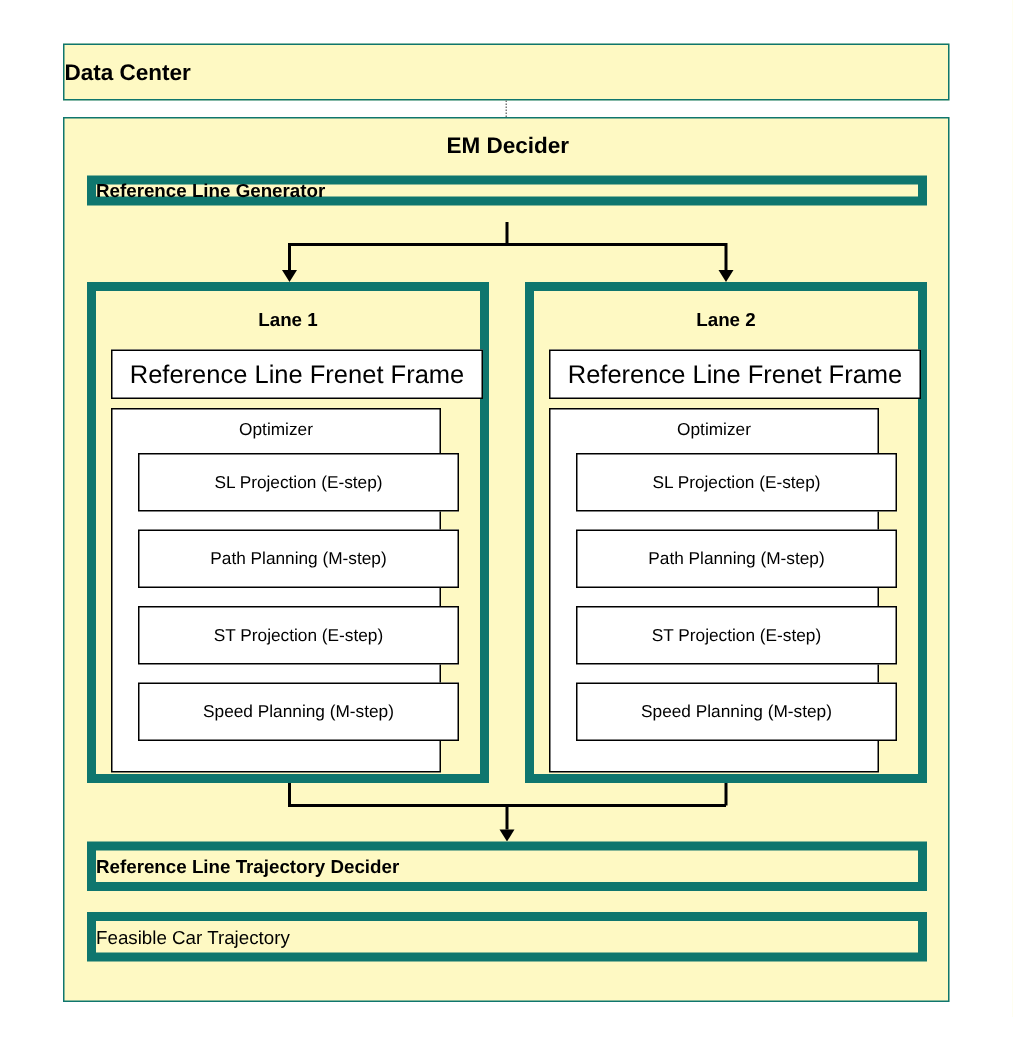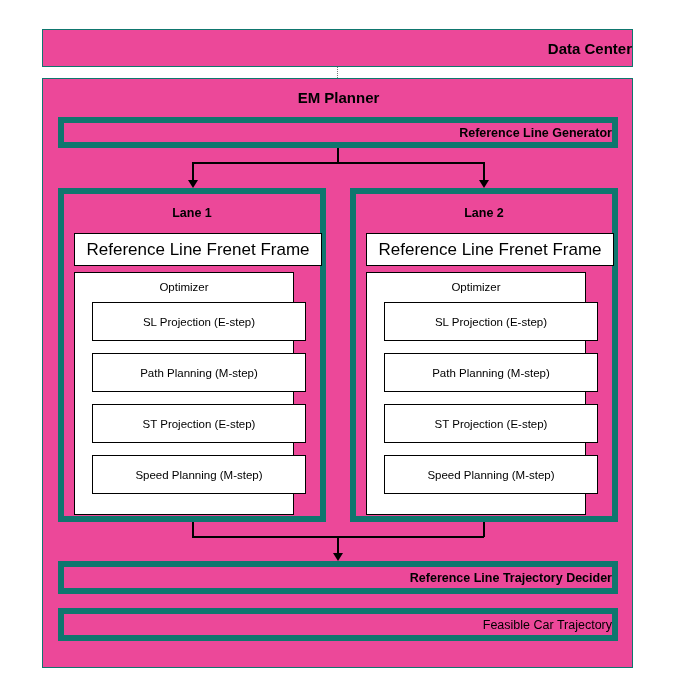--- a/index.html
+++ b/index.html
@@ -20,24 +20,24 @@
     position: absolute;
     left: 0; top: 0;
     width: 675px;
     height: 699px;
   }
 
   .box {
     position: absolute;
     box-sizing: border-box;
     border: 6px solid #0f766e;
-    background: #ec4899;
+    background: #fef9c3;
     display: flex;
     align-items: center;
-    justify-content: flex-end;
+    justify-content: flex-start;
     text-align: center;
   }
 
   
   #data-center {
     left: 42px;
     top: 29px;
     width: 591px;
     height: 38px;
     border-width: 1.5px;
@@ -64,21 +64,21 @@
     text-align: center;
     font-size: 15px;
     font-weight: bold;
   }
 
   
   #ref-line-gen {
     left: 58px;
     top: 117px;
     width: 560px;
-    height: 31px;
+    height: 20px;
   }
   #ref-line-gen .lbl {
     font-size: 12.5px;
     font-weight: bold;
   }
 
   
   .lane {
     width: 268px;
     height: 334px;
@@ -197,21 +197,21 @@
 
 <div class="canvas">
 
   <div class="box" id="data-center">
     <span class="lbl">Data Center</span>
   </div>
 
   <div class="dotline" style="left:337px; top:67px; height:11px;"></div>
 
   <div class="box" id="em-planner">
-    <div id="em-planner-title">EM Planner</div>
+    <div id="em-planner-title">EM Decider</div>
   </div>
 
   <div class="box" id="ref-line-gen">
     <span class="lbl">Reference Line Generator</span>
   </div>
 
   <div class="vline" style="left:337px; top:148px; height:15px;"></div>
   <div class="hline" style="left:192px; top:162px; width:292px;"></div>
   <div class="vline" style="left:192px; top:162px; height:18px;"></div>
   <div class="arrow-down" style="left:188px; top:180px;"></div>

